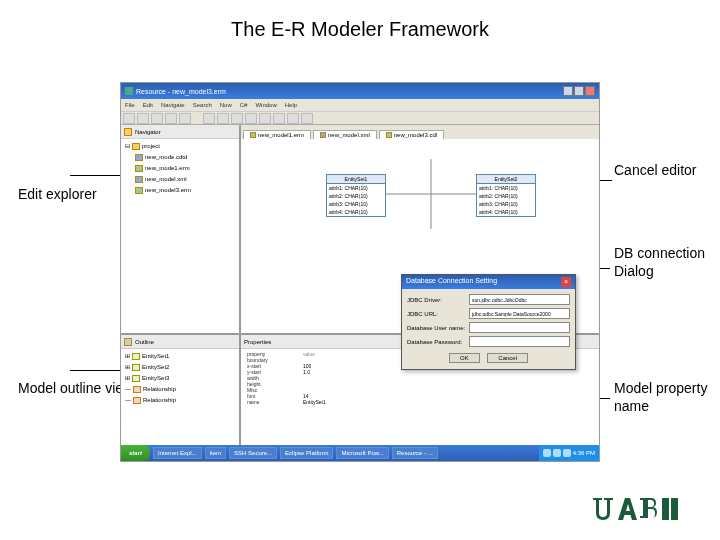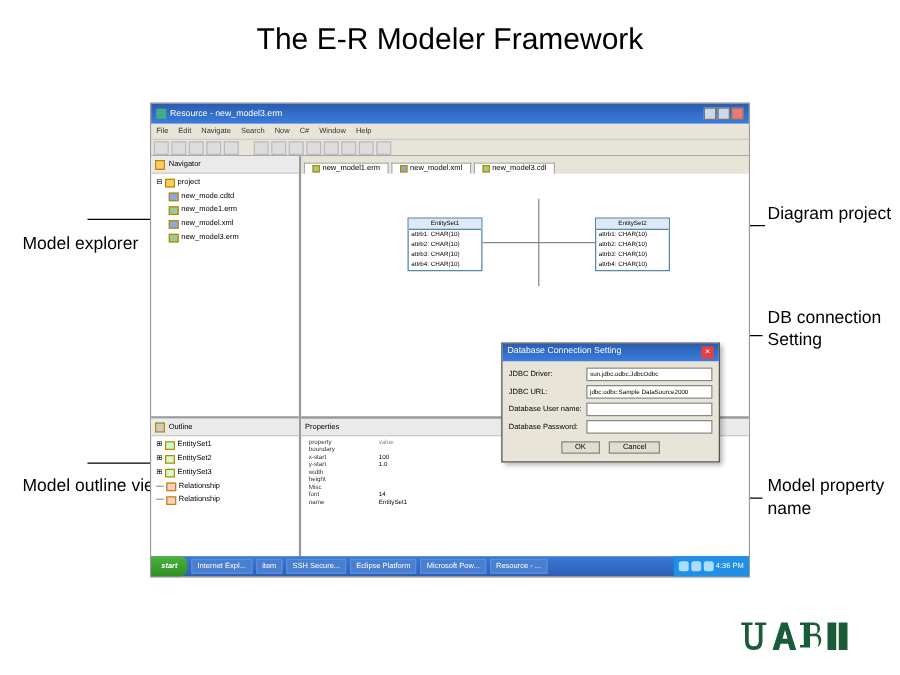--- a/index.html
+++ b/index.html
@@ -1,17 +1,17 @@
 <!DOCTYPE html>
 <html><head>
 <meta charset="utf-8">
 <style>
 *{margin:0;padding:0;box-sizing:border-box;font-family:Arial,Helvetica,sans-serif}
 body{width:720px;height:540px;background:#fff;position:relative;overflow:hidden}
-.title{font-size:24px;text-align:center;padding:18px 0 12px;font-weight:400}
+.title{font-size:20px;text-align:center;padding:18px 0 12px;font-weight:400}
 .figure{position:absolute;left:120px;top:82px;width:480px;height:380px;background:#d7d3c8;border:1px solid #999}
 .wintitle{background:linear-gradient(#2a5db0,#3b7de0);height:16px;display:flex;align-items:center;padding:0 4px;color:#fff;font-size:7px}
 .wintitle .ic{width:8px;height:8px;background:#4a8;margin-right:3px}
 .wintitle .sp{flex:1}
 .wintitle .wb{width:10px;height:10px;background:#ccd7ec;margin-left:1px;border:1px solid #777}
 .menubar{background:#e8e5d8;height:12px;font-size:6px;padding:0 4px;display:flex;gap:8px;align-items:center;color:#333}
 .toolbar{background:#e8e5d8;height:14px;border-top:1px solid #ccc;border-bottom:1px solid #aaa;display:flex;align-items:center;padding:0 2px;gap:2px}
 .tbtn{width:12px;height:11px;background:#ddd;border:1px solid #bbb}
 .content{display:flex;height:calc(100% - 58px)}
 .left{width:120px;display:flex;flex-direction:column;border-right:2px solid #999}
@@ -58,27 +58,27 @@
 .arrow::after{content:"";position:absolute;right:-1px;top:-3px;border:3px solid transparent;border-left:6px solid #000}
 .arrow.l::after{right:auto;left:-1px;border-left:3px solid transparent;border-right:6px solid #000}
 .logo{position:absolute;right:40px;bottom:15px}
 .logo svg{display:block}
 </style>
 </head>
 <body>
 
 <div class="title">The E-R Modeler Framework</div>
 
-<div class="annot" style="left:18px;top:186px">Model explorer</div>
+<div class="annot" style="left:18px;top:186px">Edit explorer</div>
 <div class="arrow" style="left:70px;top:175px;width:60px"></div>
 
-<div class="annot" style="left:614px;top:162px">Diagram project</div>
+<div class="annot" style="left:614px;top:162px">Cancel editor</div>
 <div class="arrow l" style="left:540px;top:180px;width:72px"></div>
 
-<div class="annot" style="left:614px;top:245px">DB connection Setting</div>
+<div class="annot" style="left:614px;top:245px">DB connection Dialog</div>
 <div class="arrow l" style="left:460px;top:268px;width:150px"></div>
 
 <div class="annot" style="left:18px;top:380px">Model outline view</div>
 <div class="arrow" style="left:70px;top:370px;width:60px"></div>
 
 <div class="annot" style="left:614px;top:380px">Model property name</div>
 <div class="arrow l" style="left:500px;top:398px;width:110px"></div>
 
 <div class="figure">
   <div class="wintitle">

